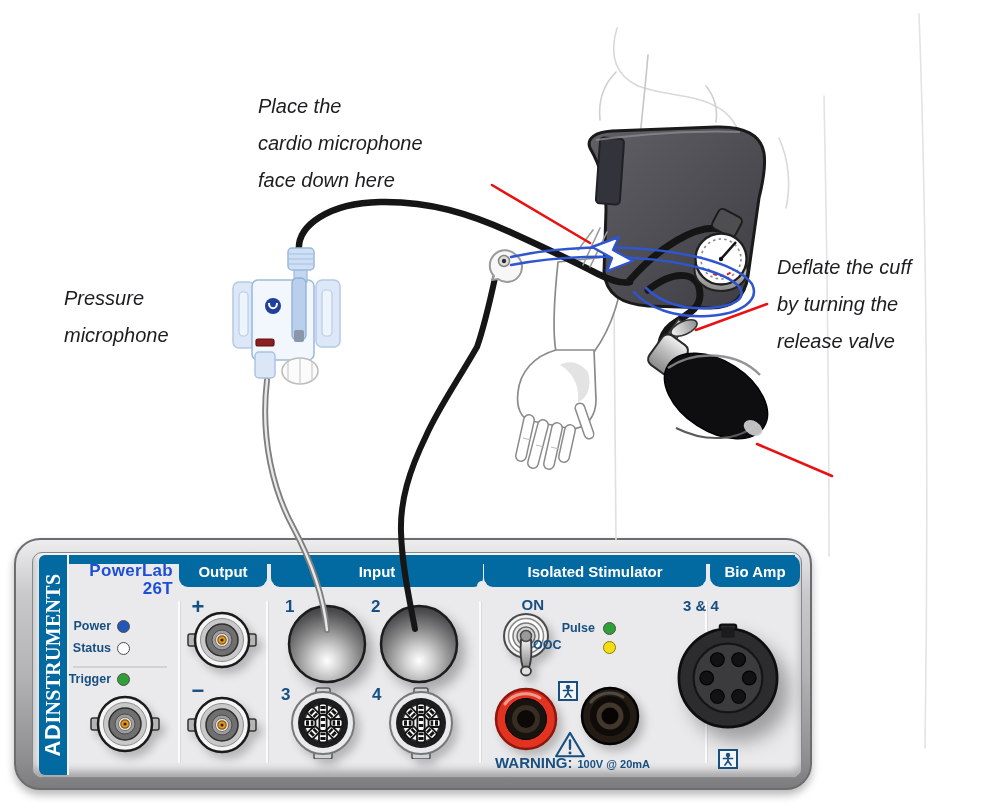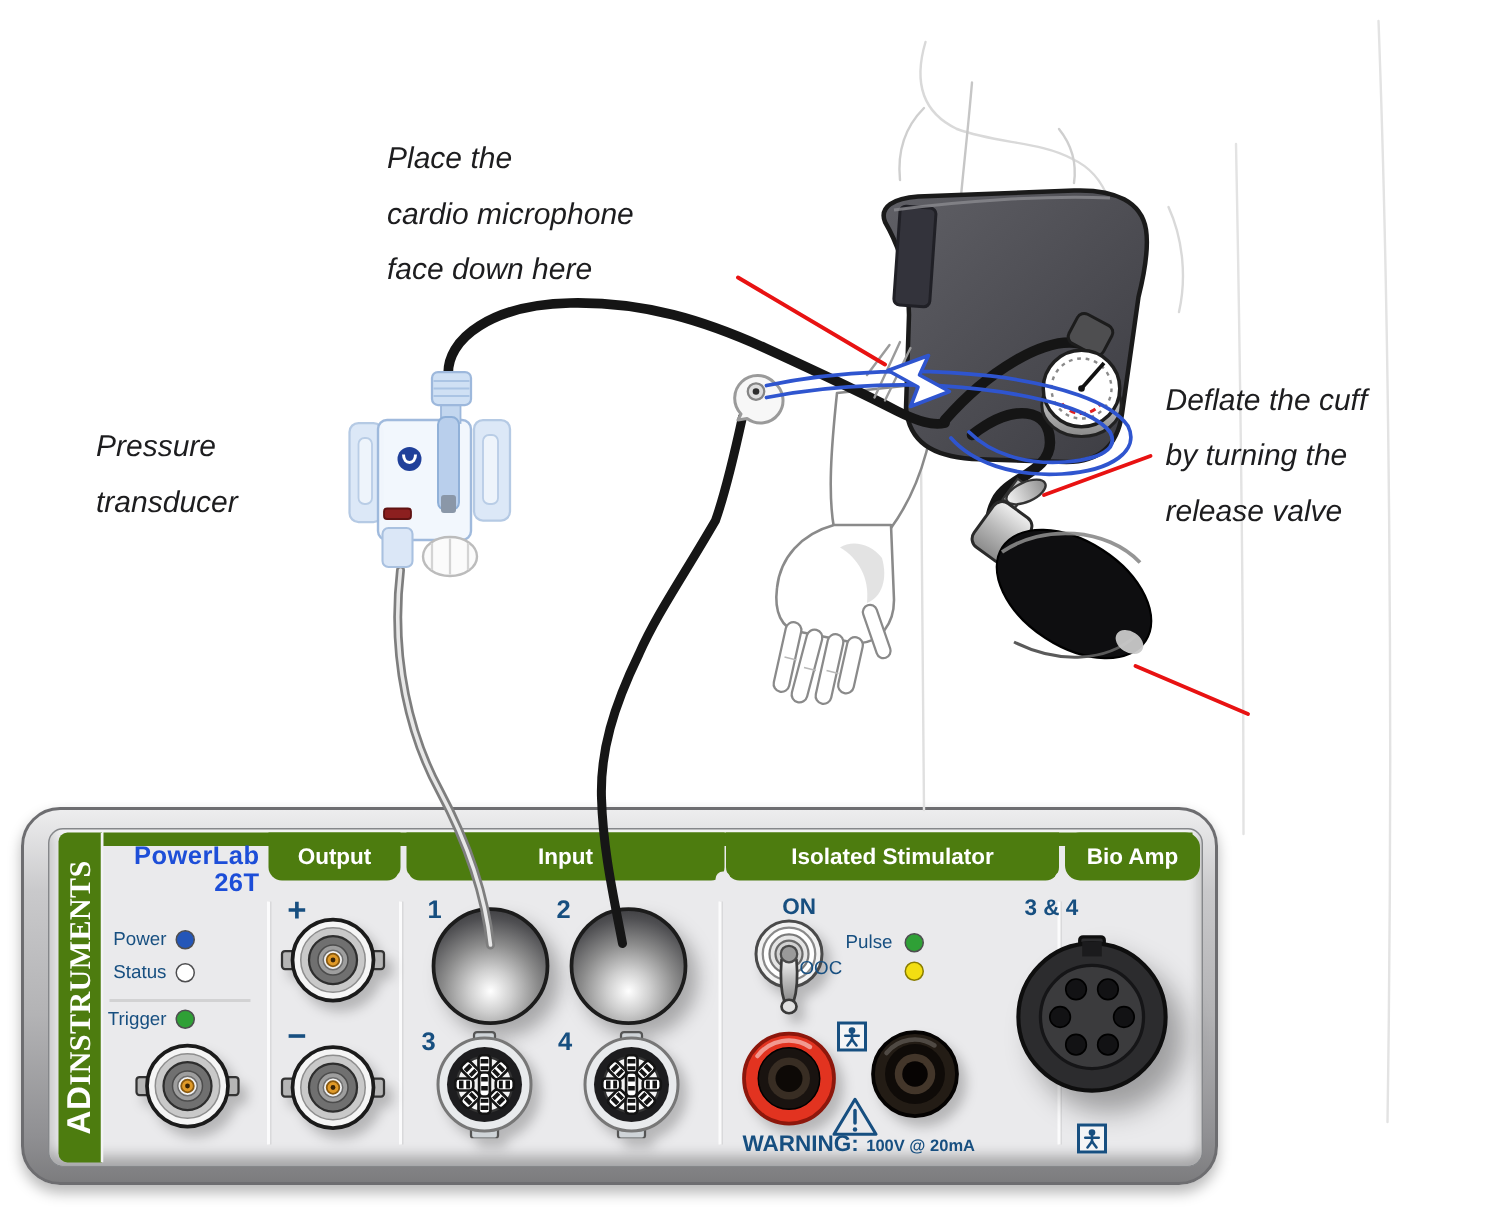--- a/index.html
+++ b/index.html
@@ -10,38 +10,38 @@
   
   #illus{position:absolute;left:0;top:0;z-index:3;pointer-events:none;}
   
   #panel{position:absolute;left:14px;top:538px;width:798px;height:252px;border-radius:26px;
          background:linear-gradient(180deg,#ededee 0%,#c9c9cb 22%,#b3b3b5 55%,#8f8f92 88%,#7c7c7e 100%);
          border:2px solid #6d6d70;box-sizing:border-box;box-shadow:0 5px 9px rgba(0,0,0,.28);z-index:1;}
   #panel-face{position:absolute;left:16px;top:12px;width:768px;height:224px;background:#eaeaec;
          border:1px solid #85878a;border-radius:10px;box-sizing:content-box;
          box-shadow:inset 0 -6px 9px rgba(0,0,0,.30), inset 0 3px 4px rgba(255,255,255,.75);}
   #panel-face > *{position:absolute;}
-  .blueband{background:#4d7c0f;}
+  .blueband{background:#0369a1;}
   #brand-band{left:6px;top:2px;width:28px;height:220px;border-right:2px solid #f2f3f4;border-radius:6px 0 0 6px;}
   #brand-text{position:absolute;left:-96px;top:96px;width:220px;height:28px;transform:rotate(-90deg);
          text-align:center;color:#fff;white-space:nowrap;line-height:28px;}
   #brand-text .b1{font-weight:bold;font-size:22px;letter-spacing:.5px;font-family:"Liberation Sans",sans-serif;}
   #brand-text .b2{font-size:20px;letter-spacing:.3px;font-family:"Liberation Serif",serif;font-weight:600;}
   #top-strip{left:36px;top:2px;width:726px;height:9px;}
   #model{left:40px;top:9px;width:100px;text-align:right;color:#1d4ed8;font-weight:bold;
          font-size:17px;line-height:18px;letter-spacing:.3px;}
   .tab{top:2px;height:32px;border-radius:0 0 9px 9px;color:#fff;font-weight:bold;font-size:15px;
        display:flex;align-items:center;justify-content:center;}
   #tab-output{left:146px;width:88px;}
   #tab-input{left:238px;width:212px;}
   #tab-stim{left:451px;width:222px;}
   #tab-bioamp{left:677px;width:90px;border-radius:10px;}
   .notch{top:28px;width:10px;height:10px;border-radius:50%;background:#eaeaec;}
   .separator{top:48px;width:2px;height:162px;background:#fbfbfc;box-shadow:1px 0 0 rgba(0,0,0,.07);}
-  .small-label{color:#174f80;font-weight:normal;font-size:12.5px;line-height:15px;}
+  .small-label{color:#174f80;font-weight:bold;font-size:12.5px;line-height:15px;}
   .led{width:13px;height:13px;border-radius:50%;border:1.5px solid #4e4e50;box-sizing:border-box;}
   .led-power{background:#2456b8;}  .led-status{background:#fff;}
   .led-trigger{background:#2fa036;} .led-pulse{background:#2fa036;}
   .led-ooc{background:#f2de12;border-color:#8a7d00;}
   #ind-hr{left:40px;top:113px;width:94px;height:2px;background:#d2d2d3;}
   .num-label{color:#174f80;font-weight:bold;font-size:17px;}
   .pm-label{color:#174f80;font-weight:bold;font-size:22px;line-height:20px;}
   .shadowed{filter:drop-shadow(5px 6px 4px rgba(0,0,0,.22));}
   .knob-shadow{filter:drop-shadow(7px 8px 6px rgba(0,0,0,.28));}
   .big-shadow{filter:drop-shadow(11px 13px 9px rgba(0,0,0,.32));}
@@ -202,21 +202,21 @@
     </defs>
   </svg>
 
   <div class="ann" style="left:258px;top:88px">
     <div>Place the</div>
     <div>cardio microphone</div>
     <div>face down here</div>
   </div>
   <div class="ann" style="left:64px;top:280px">
     <div>Pressure</div>
-    <div>transducer</div>
+    <div>microphone</div>
   </div>
   <div class="ann" style="left:777px;top:249px">
     <div>Deflate the cuff</div>
     <div>by turning the</div>
     <div>release valve</div>
   </div>
 
   <div id="panel">
     <div id="panel-face">
 

